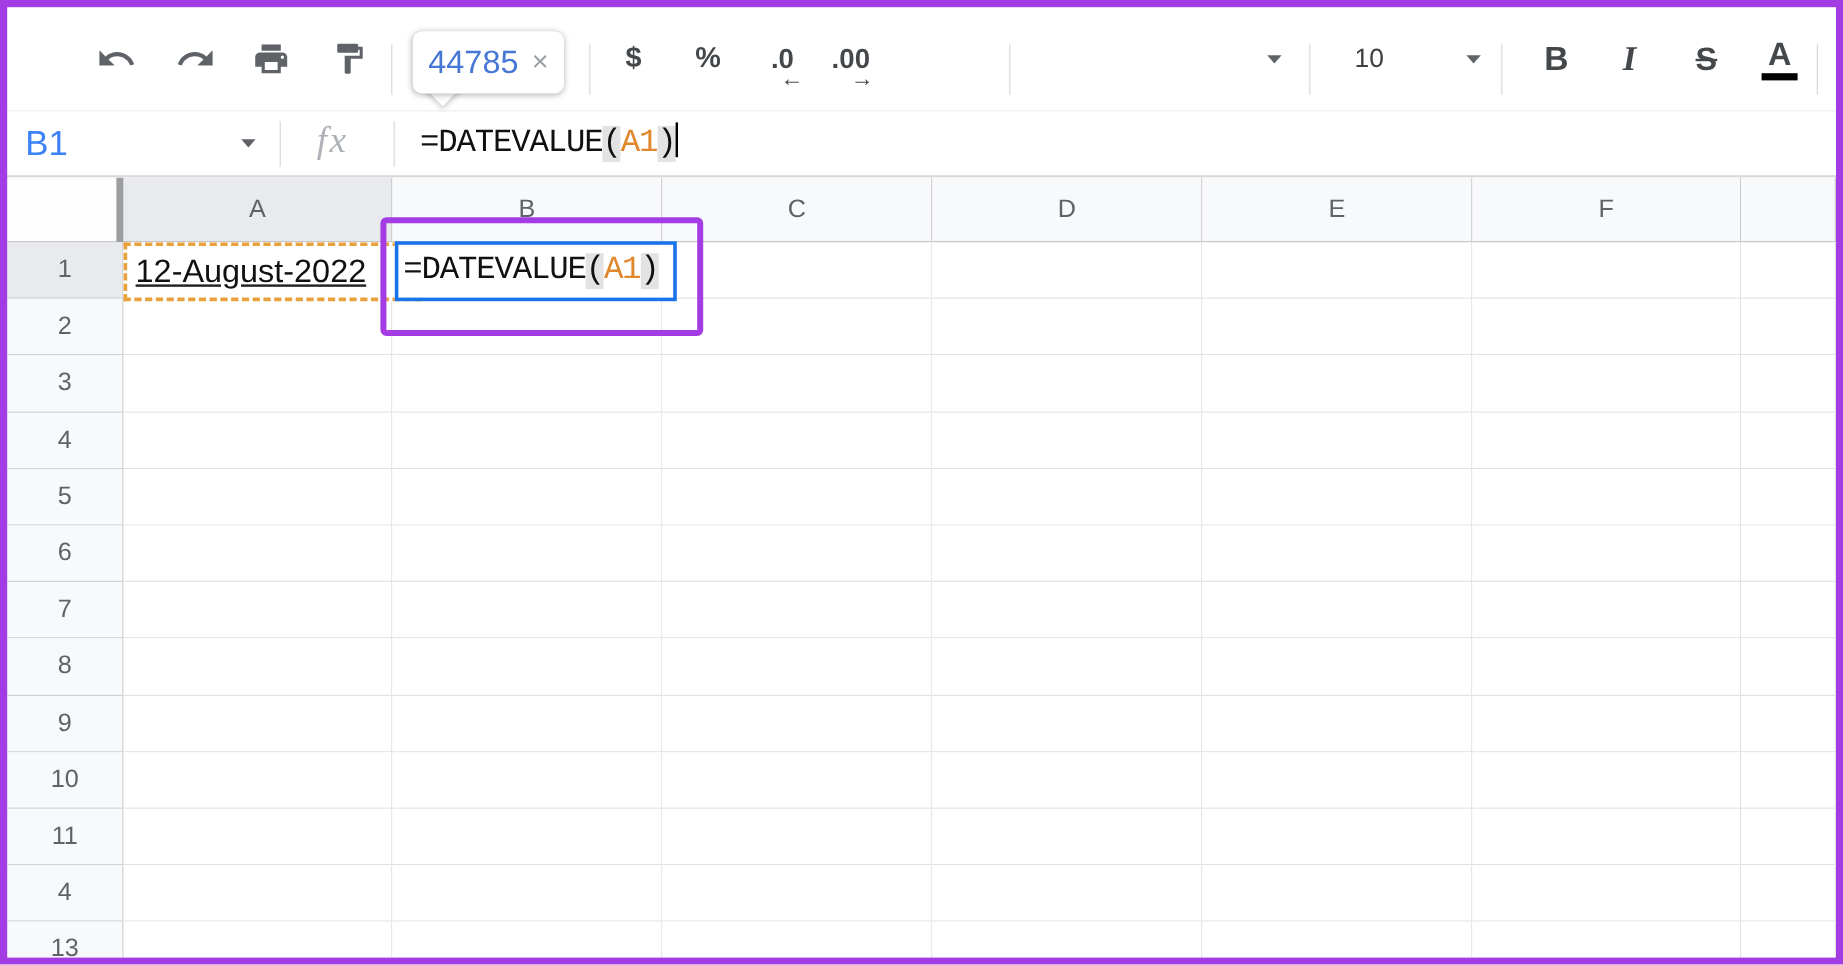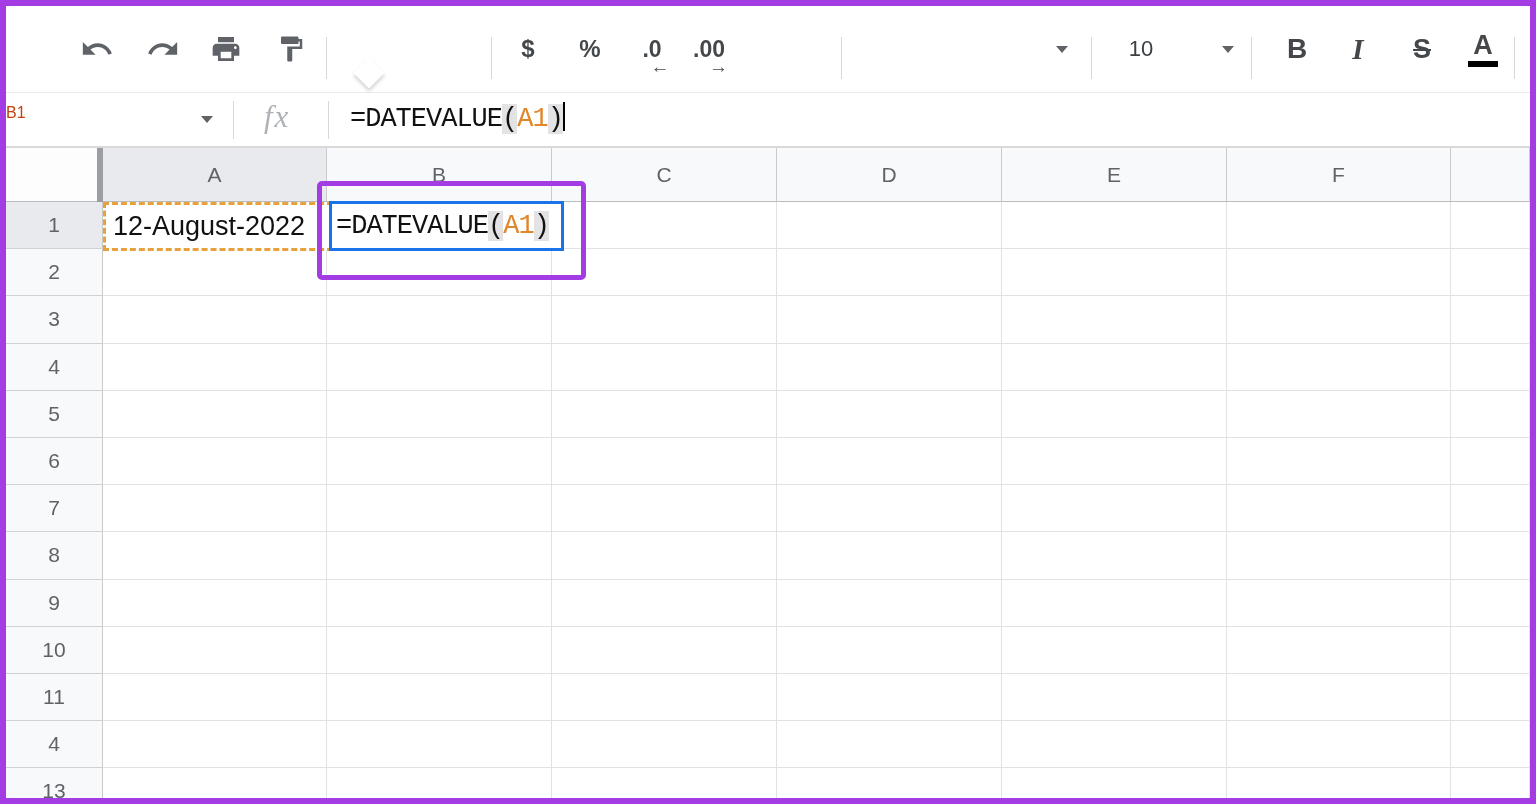--- a/index.html
+++ b/index.html
@@ -34,21 +34,21 @@
   
   .bubble-tail { position:absolute; left:358px; top:62px; width:22px; height:22px; background:#fff;
     transform:rotate(45deg); box-shadow:2px 2px 4px rgba(0,0,0,.18); z-index:19; }
   .bubble { position:absolute; left:344px; top:26px; width:126px; height:52px; background:#fff; border-radius:8px;
     box-shadow:0 1px 5px rgba(0,0,0,.3); display:flex; align-items:center; justify-content:center; gap:11px; z-index:20; }
   .bubble .val { font-size:27px; color:#4777d4; }
   .bubble .x { font-size:24px; color:#9aa0a6; cursor:pointer; }
   
   .formula-row { position:absolute; left:6px; top:93px; width:1524px; height:53px; background:#fff; }
   .formula-row-border { position:absolute; left:0; top:146px; width:1536px; height:2px; background:#d9d9d9; }
-  .namebox-text { position:absolute; left:0; top:11px; font-size:16px; color:#c2410c; }
+  .namebox-text { position:absolute; left:15px; top:11px; font-size:29px; color:#3b82f6; }
   .namebox-caret { position:absolute; left:195px; top:23px; }
   .fx { position:absolute; left:258px; top:6px; font-family:"Liberation Serif", serif; font-style:italic;
     font-size:31px; color:#aeb2b7; letter-spacing:2px; }
   .fdiv1 { position:absolute; left:227px; top:8px; width:1px; height:38px; background:#d7d7d7; }
   .fdiv2 { position:absolute; left:322px; top:8px; width:1px; height:38px; background:#d7d7d7; }
   .formula-text { position:absolute; left:344px; top:9px; font-family:"Liberation Mono", monospace;
     font-size:27px; color:#111; white-space:pre; letter-spacing:-1px; }
   .formula-text .paren { background:#e3e3e5; }
   .formula-text .ref { color:#e0862b; }
   .cursor-bar { display:inline-block; width:2px; height:29px; background:#000; vertical-align:-5px; }
@@ -61,21 +61,21 @@
     border-bottom:1px solid #b9bbbe; display:flex; align-items:center; justify-content:center;
     font-size:21px; color:#5f6368; cursor:pointer; }
   .col-h.hl { background:#e8eaed; }
   .row-h { position:absolute; left:0; width:97px; background:#f8f9fa; border-right:1px solid #c9cacc;
     border-bottom:1px solid #cfd1d3; display:flex; align-items:center; justify-content:center;
     font-size:21px; color:#5f6368; cursor:pointer; }
   .row-h.hl { background:#e8eaed; }
   .cell { position:absolute; background:#fff; border-right:1px solid #e2e2e2; border-bottom:1px solid #e2e2e2; }
   
   .a1-box { position:absolute; left:97px; top:54px; width:248px; height:49px; border:3px dashed #e8a13c;
-    background:#fff; display:flex; align-items:center; z-index:8; }
+    background:#fff; display:flex; align-items:center; z-index:8;text-decoration:underline; }
   .a1-box .txt { font-size:27px; color:#111; padding-left:7px; white-space:nowrap; }
   .b1-edit { position:absolute; left:323px; top:53px; width:235px; height:50px; border:3px solid #1a73e8;
     background:#fff; display:flex; align-items:center; z-index:12; }
   .b1-edit .ftext { font-family:"Liberation Mono", monospace; font-size:27px; color:#111;
     padding-left:4px; white-space:pre; letter-spacing:-1px; }
   .b1-edit .paren { background:#e3e3e5; }
   .b1-edit .ref { color:#e0862b; }
   .purple-rect { position:absolute; left:311px; top:33px; width:269px; height:99px;
     border:5px solid #a43ce4; border-radius:5px; z-index:15; pointer-events:none; }
 </style>
@@ -157,20 +157,24 @@
     <div class="tb" style="left:1477px">
       <span class="color-btn">
         <span class="letter">A</span>
         <span class="bar"></span>
       </span>
     </div>
     <div class="divider" style="left:1508px"></div>
   </div>
 
   <div class="bubble-tail"></div>
+  <div class="bubble">
+    <span class="val">44785</span>
+    <span class="x">×</span>
+  </div>
 
   <div class="toolbar-hairline-bottom"></div>
 
   <div class="formula-row">
     <span class="namebox-text">B1</span>
     <span class="namebox-caret caret"></span>
     <div class="fdiv1"></div>
     <span class="fx">fx</span>
     <div class="fdiv2"></div>
     <div class="formula-text"><span>=DATEVALUE</span><span class="paren">(</span><span class="ref">A1</span><span class="paren">)</span><span class="cursor-bar"></span></div>

